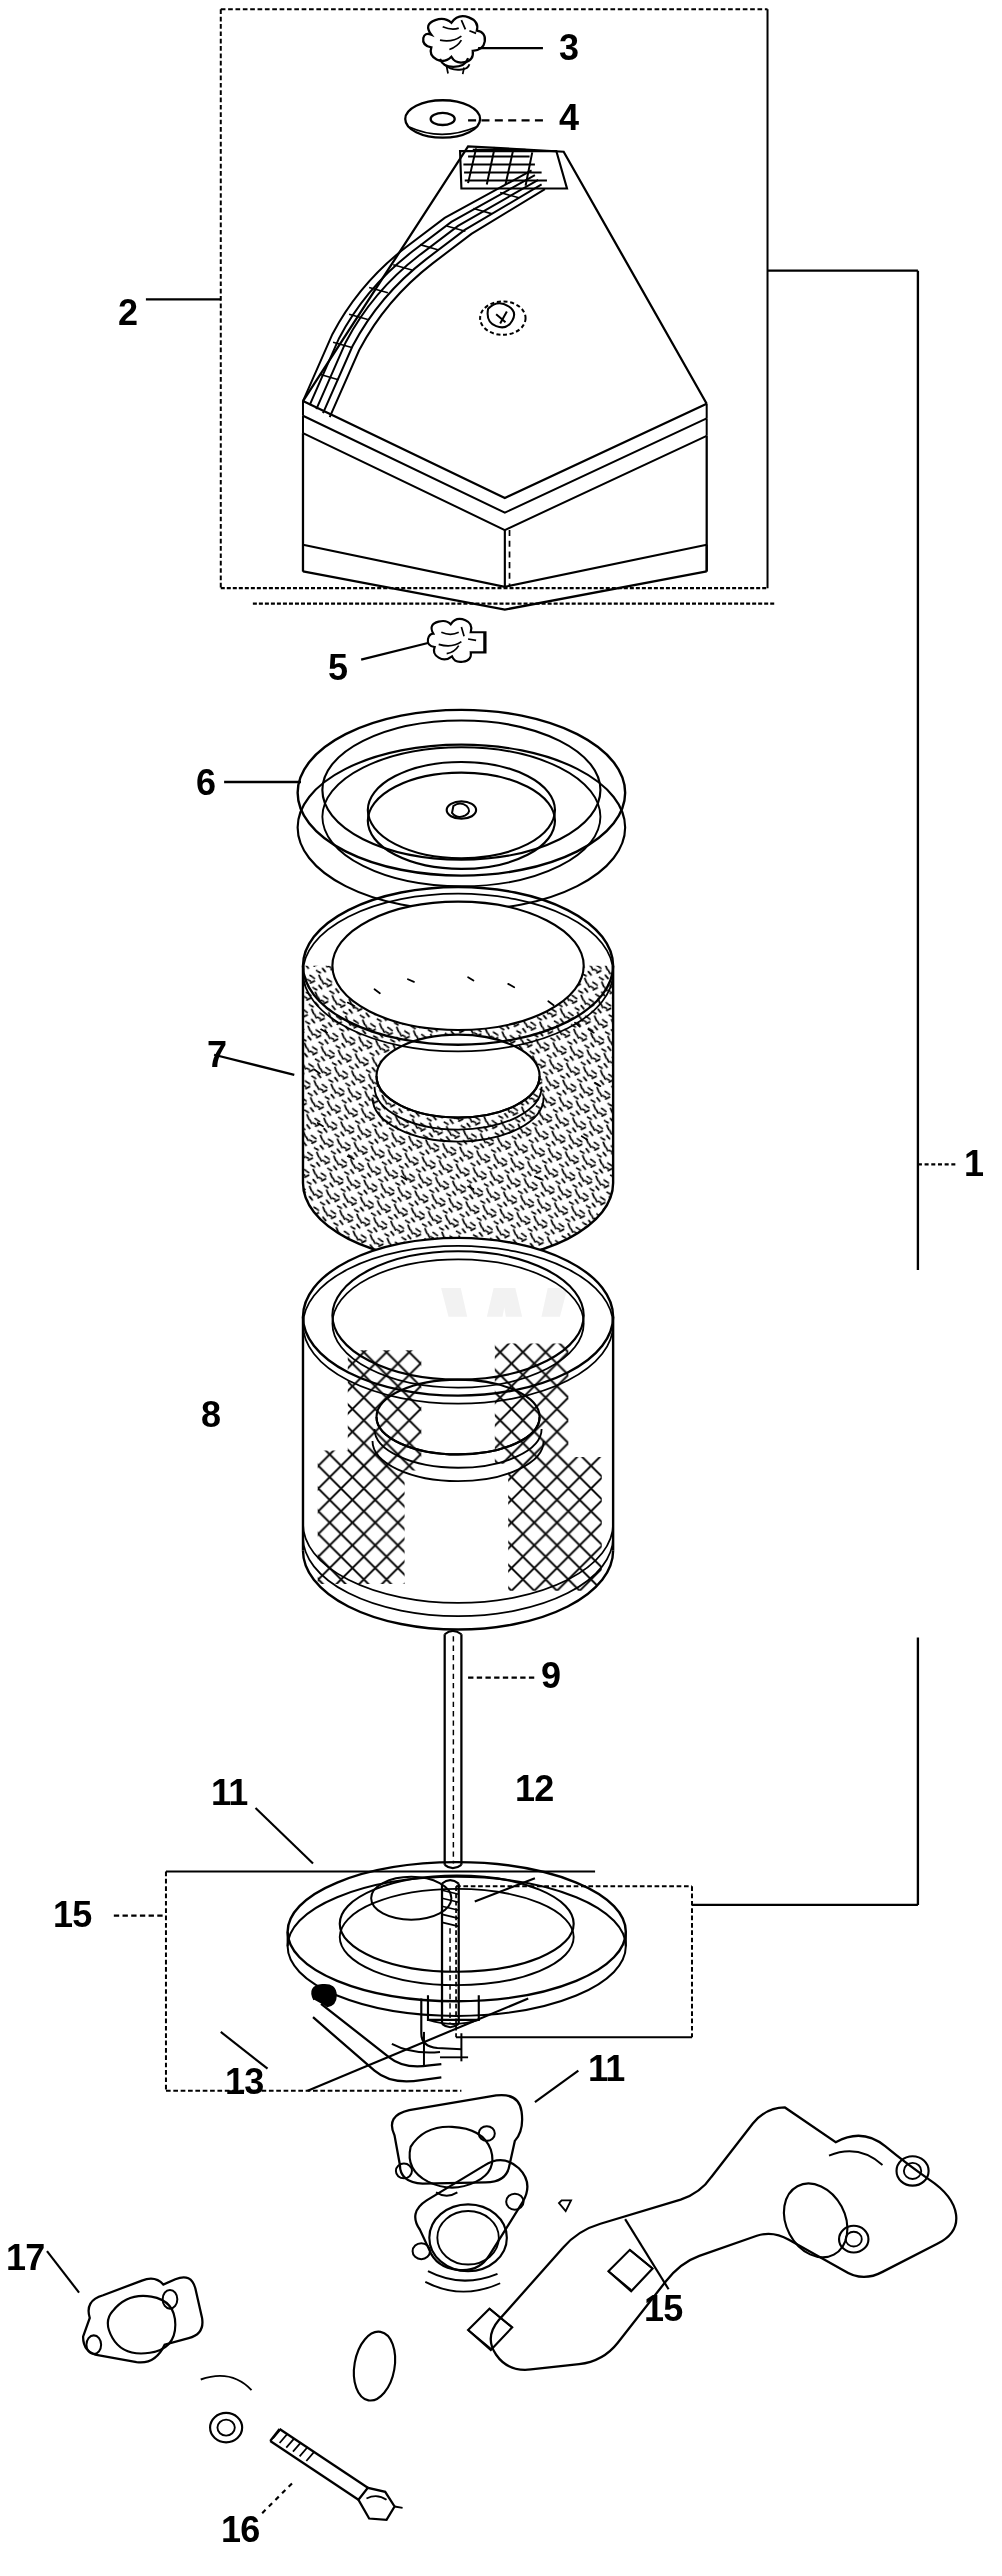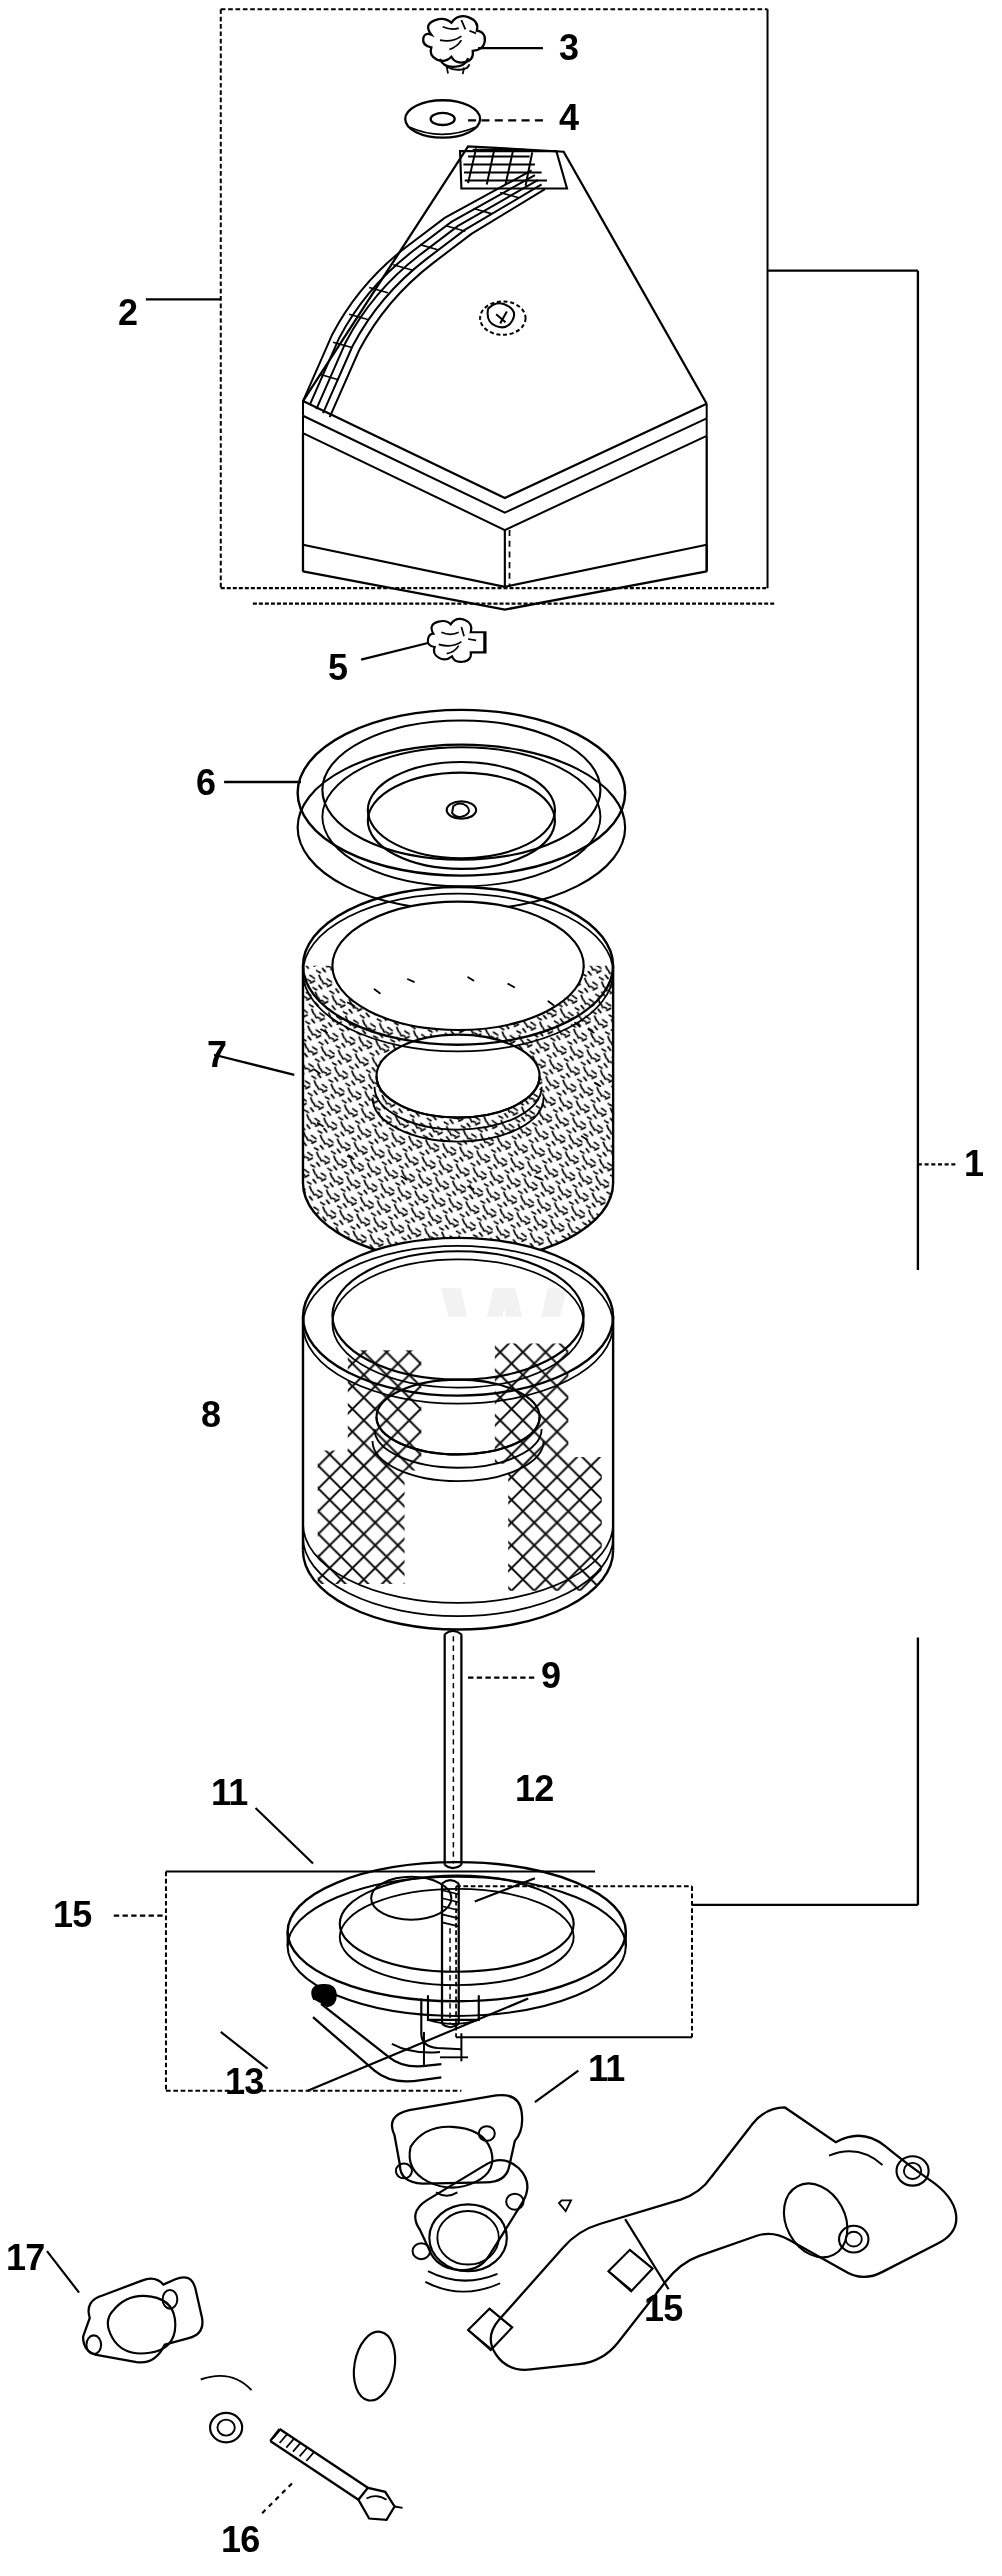--- a/index.html
+++ b/index.html
@@ -413,17 +413,17 @@
   <div class="callout" style="left:196px; top:765px;">6</div>
   <div class="callout" style="left:207px; top:1037px;">7</div>
   <div class="callout" style="left:201px; top:1397px;">8</div>
   <div class="callout" style="left:541px; top:1658px;">9</div>
   <div class="callout" style="left:53px;  top:1897px;">15</div>
   <div class="callout" style="left:211px; top:1775px;">11</div>
   <div class="callout" style="left:515px; top:1771px;">12</div>
   <div class="callout" style="left:217px; top:2064px;margin-left:8px;">13</div>
   <div class="callout" style="left:588px; top:2051px;">11</div>
   <div class="callout" style="left:644px; top:2291px;">15</div>
-  <div class="callout" style="left:221px; top:2512px;margin-top:10px;">16</div>
+  <div class="callout" style="left:221px; top:2512px;">16</div>
   <div class="callout" style="left:6px;  top:2206px;margin-top:34px;">17</div>
 
 </div>
 
 
 </body></html>

